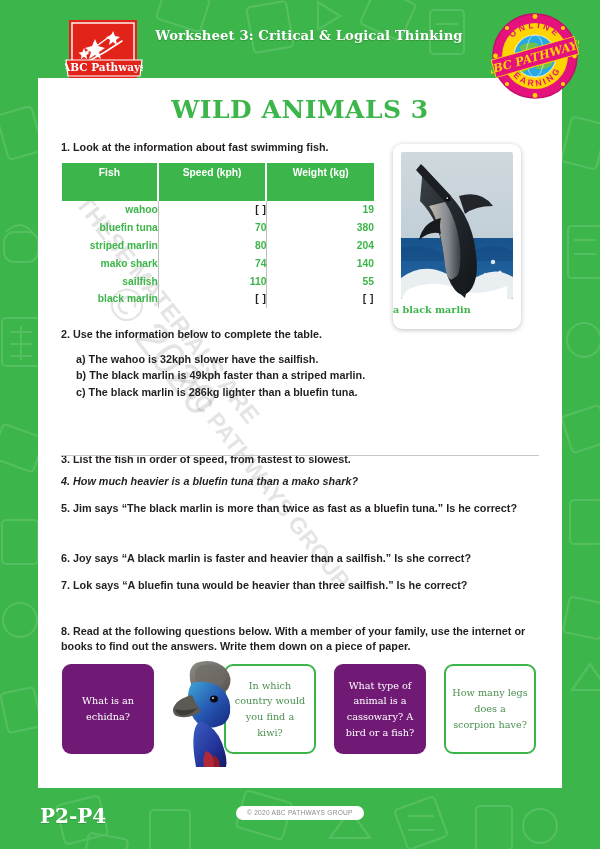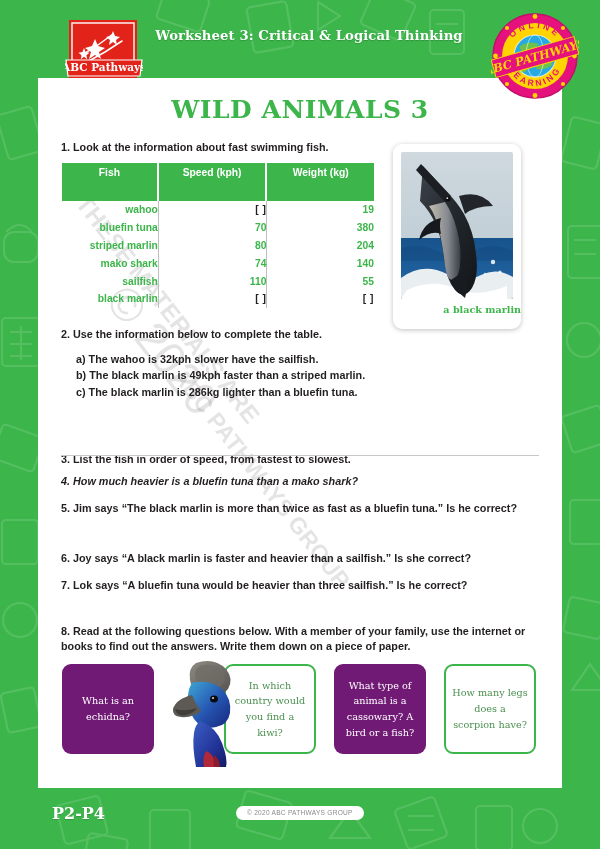--- a/index.html
+++ b/index.html
@@ -186,21 +186,21 @@
     left: 8px; top: 8px;
     width: 112px;
     height: 147px;
     border-radius: 2px;
     overflow: hidden;
   }
   #marlin-caption {
     position: absolute;
     left: 0; top: 160px;
     width: 128px;
-    text-align: right;
+    text-align: left;
     color: #3cb54a;
     font-family: "DejaVu Serif", serif;
     font-weight: bold;
     font-size: 9.6px;
   }
 
   
   #q2 { left: 23px; top: 249px; width: 400px; }
   #q2-sub {
     position: absolute;
@@ -272,26 +272,26 @@
     left: 108px;
     top: -9px;
     width: 78px;
     height: 112px;
     z-index: 4;
   }
 
   
   #footer-level {
     position: absolute;
-    left: 52px;
+    left: 40px;
     top: 804px;
     color: #ffffff;
     font-family: "DejaVu Serif", serif;
     font-weight: bold;
-    font-size: 16px;
+    font-size: 20px;
     z-index: 4;
     text-shadow: 0 1px 1px rgba(0,0,0,0.15);
   }
   #footer-copyright {
     position: absolute;
     left: 236px;
     top: 806px;
     background: #ffffff;
     color: #8a8a8a;
     font-size: 6.6px;

